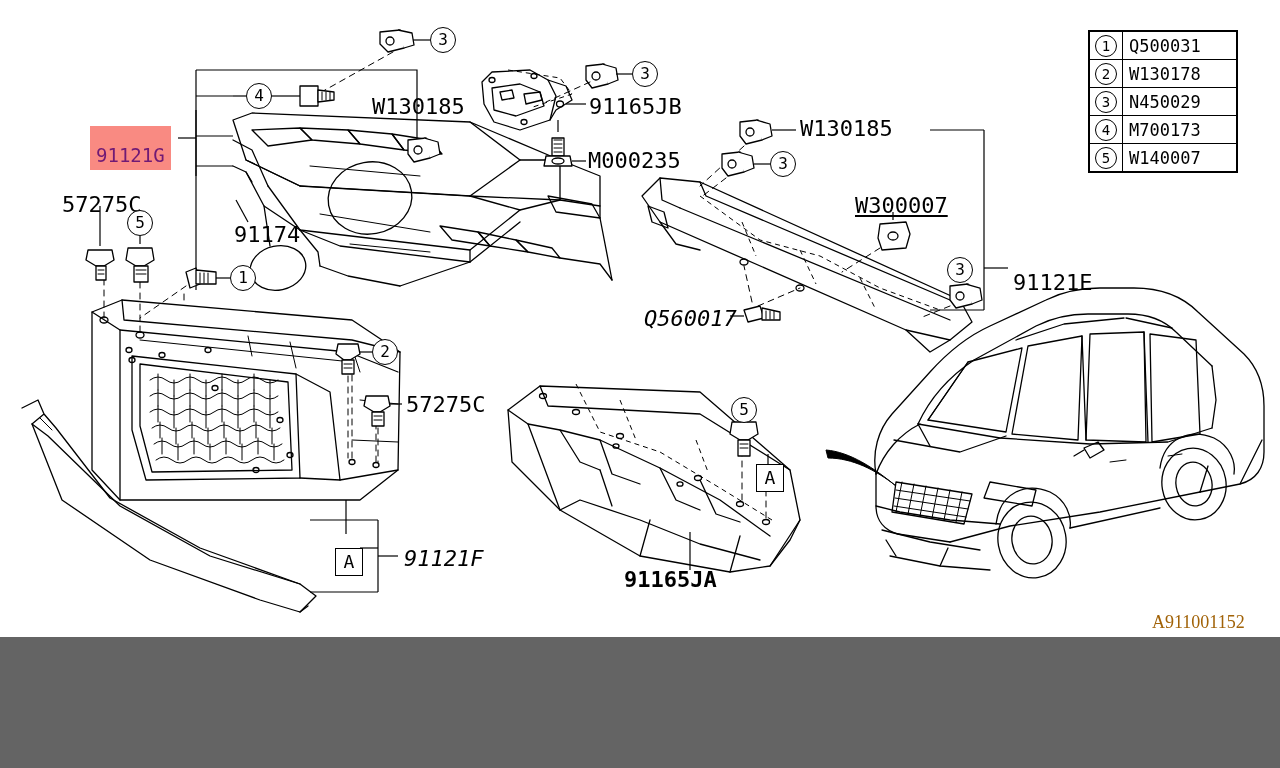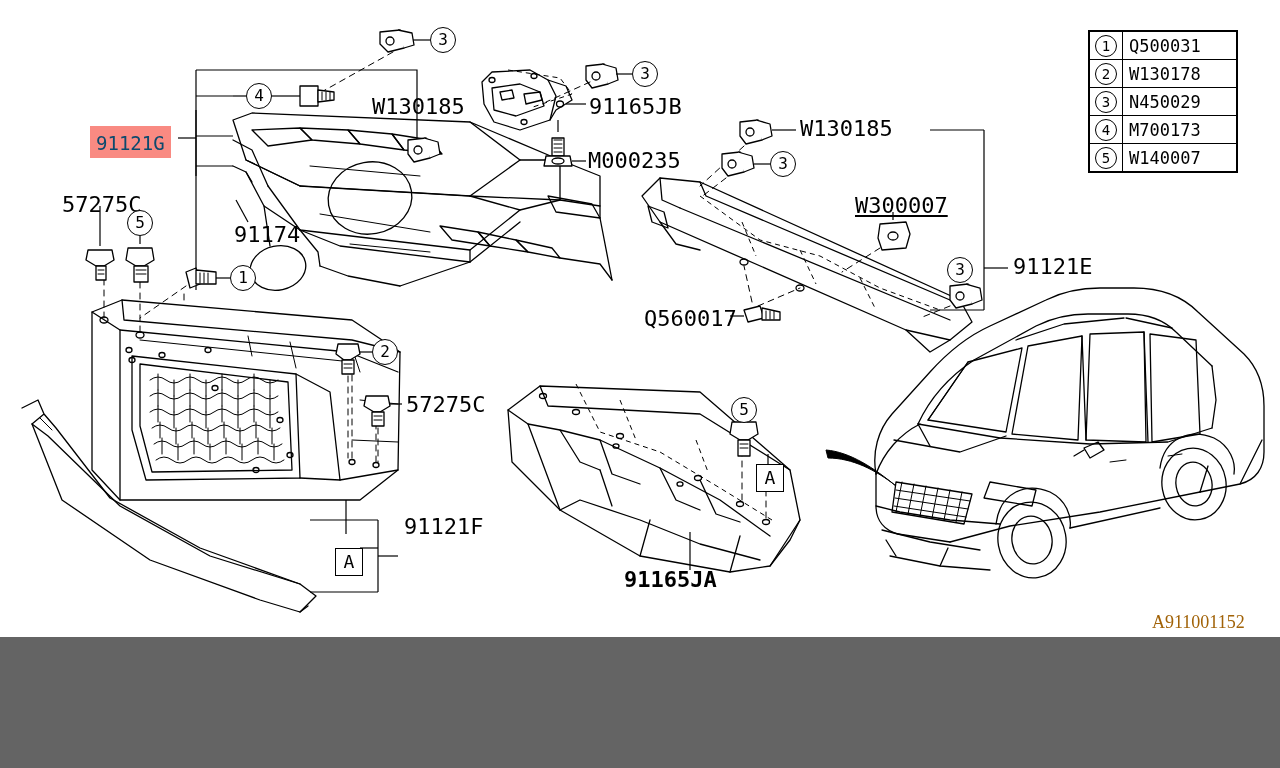--- a/index.html
+++ b/index.html
@@ -24,24 +24,24 @@
     letter-spacing:0px;
     color:#000;
     white-space:nowrap;
     line-height:1;
   }
 
   
   .hl{
     position:absolute;
     background:#f98a82;
-    color:#0c4a6e;
+    color:#701a75;
     font-family:"DejaVu Sans Mono","Liberation Mono",monospace;
     font-size:19px;
-    padding:8px 6px 5px 6px;
+    padding:20px 6px 5px 6px;
     line-height:1;
     white-space:nowrap;
   }
 
   
   .circ{
     position:absolute;
     width:26px;height:26px;
     border:1.6px solid #000;border-radius:50%;
     box-sizing:border-box;
@@ -529,23 +529,23 @@
   <div class="hl" style="left:90px;top:126px;">91121G</div>
 
   <div class="lbl" style="left:372px;top:96px;">W130185</div>
   <div class="lbl" style="left:589px;top:96px;">91165JB</div>
   <div class="lbl" style="left:201px;top:224px;margin-left:33px;">91174</div>
   <div class="lbl" style="left:62px;top:194px;">57275C</div>
   <div class="lbl" style="left:406px;top:394px;">57275C</div>
   <div class="lbl" style="left:588px;top:150px;">M000235</div>
   <div class="lbl" style="left:800px;top:118px;">W130185</div>
   <div class="lbl" style="left:855px;top:195px;text-decoration:underline;">W300007</div>
-  <div class="lbl" style="left:1013px;top:256px;">91121E</div>
-  <div class="lbl" style="left:644px;top:308px;">Q560017</div>
-  <div class="lbl" style="left:404px;top:516px;">91121F</div>
+  <div class="lbl" style="left:1013px;top:272px;">91121E</div>
+  <div class="lbl" style="left:644px;top:308px;font-style:italic;">Q560017</div>
+  <div class="lbl" style="left:404px;top:548px;font-style:italic;">91121F</div>
   <div class="lbl" style="left:624px;top:569px;font-weight:bold;">91165JA</div>
 
   <div class="circ" style="left:430px;top:27px;">3</div>
   <div class="circ" style="left:246px;top:83px;">4</div>
   <div class="circ" style="left:632px;top:61px;">3</div>
   <div class="circ" style="left:770px;top:151px;">3</div>
   <div class="circ" style="left:947px;top:257px;">3</div>
   <div class="circ" style="left:127px;top:210px;">5</div>
   <div class="circ" style="left:230px;top:265px;">1</div>
   <div class="circ" style="left:372px;top:339px;">2</div>

